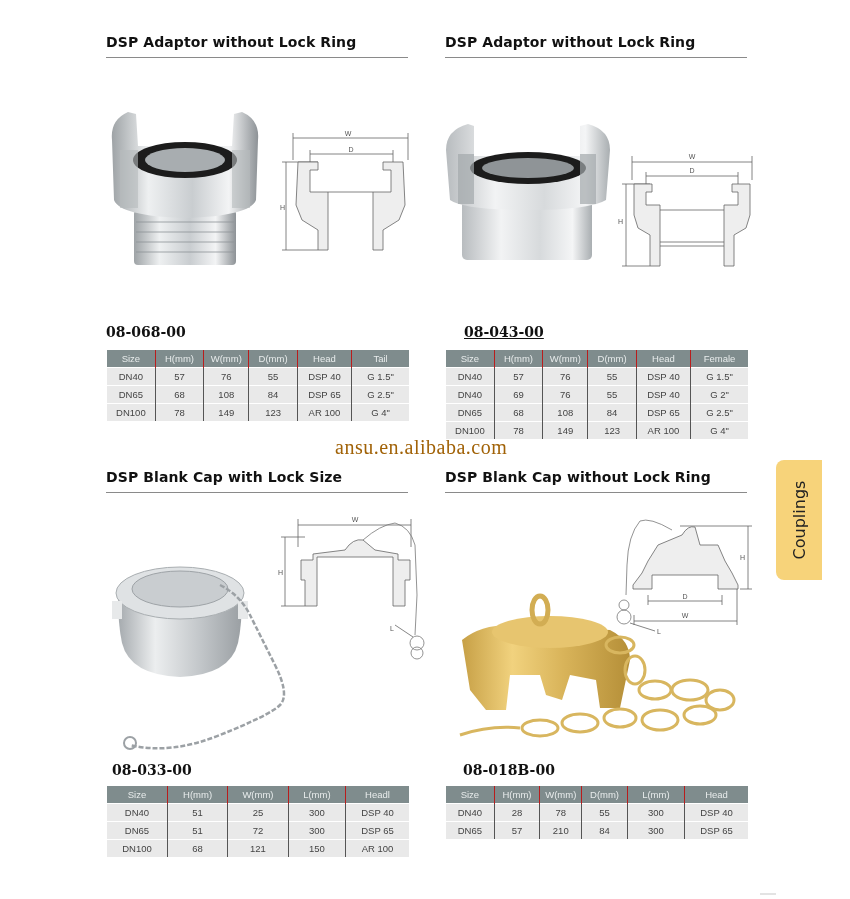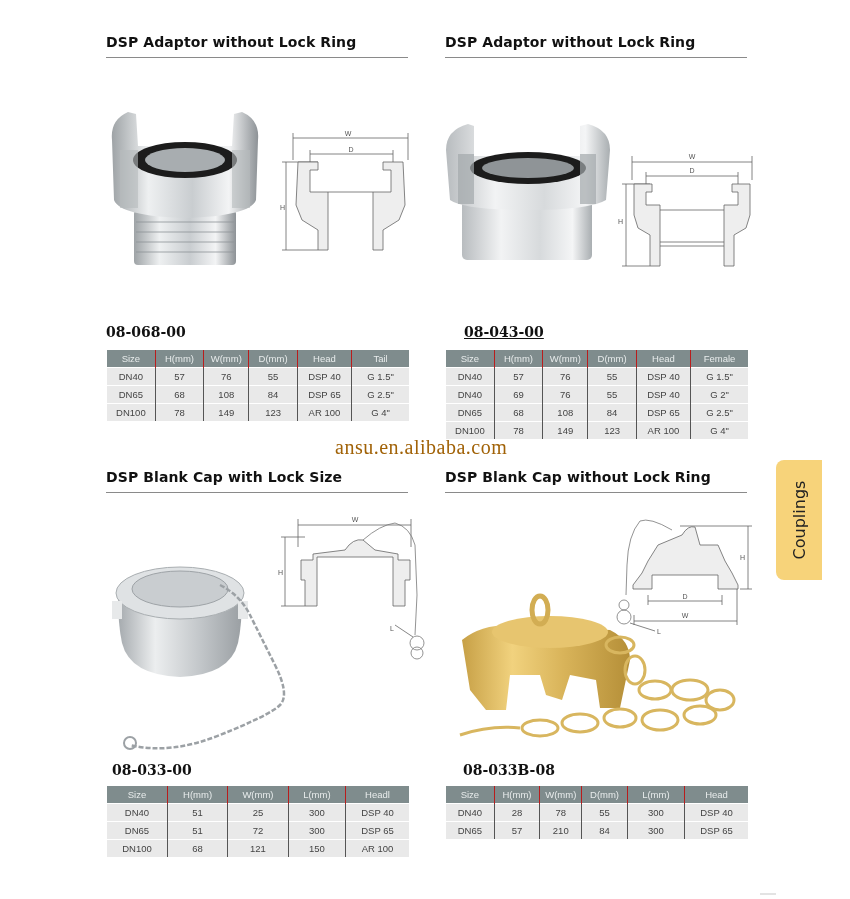--- a/index.html
+++ b/index.html
@@ -326,21 +326,21 @@
     <ellipse cx="270" cy="110" rx="14" ry="10"></ellipse>
       <ellipse cx="250" cy="125" rx="16" ry="9"></ellipse>
     <ellipse cx="210" cy="130" rx="18" ry="10"></ellipse>
       <ellipse cx="170" cy="128" rx="16" ry="9"></ellipse>
     <ellipse cx="130" cy="133" rx="18" ry="9"></ellipse>
       <ellipse cx="90" cy="138" rx="18" ry="8"></ellipse>
     <path d="M10 145 Q40 135 70 138"></path>
   </g>
 </svg>
 
-<div class="part-no" style="left:463px;top:762px;">08-033B-08</div>
+<div class="part-no" style="left:463px;top:762px;">08-018B-00</div>
 <table class="spec" style="left:446px;top:786px;width:302px;">
   <thead>
       <tr>
     <th style="width:16%">Size</th>
     <th style="width:15%">H(mm)</th>
     <th style="width:14%">W(mm)</th>
     <th style="width:15%">D(mm)</th>
     <th style="width:19%">L(mm)</th>
     <th style="width:21%">Head</th>
   </tr>

